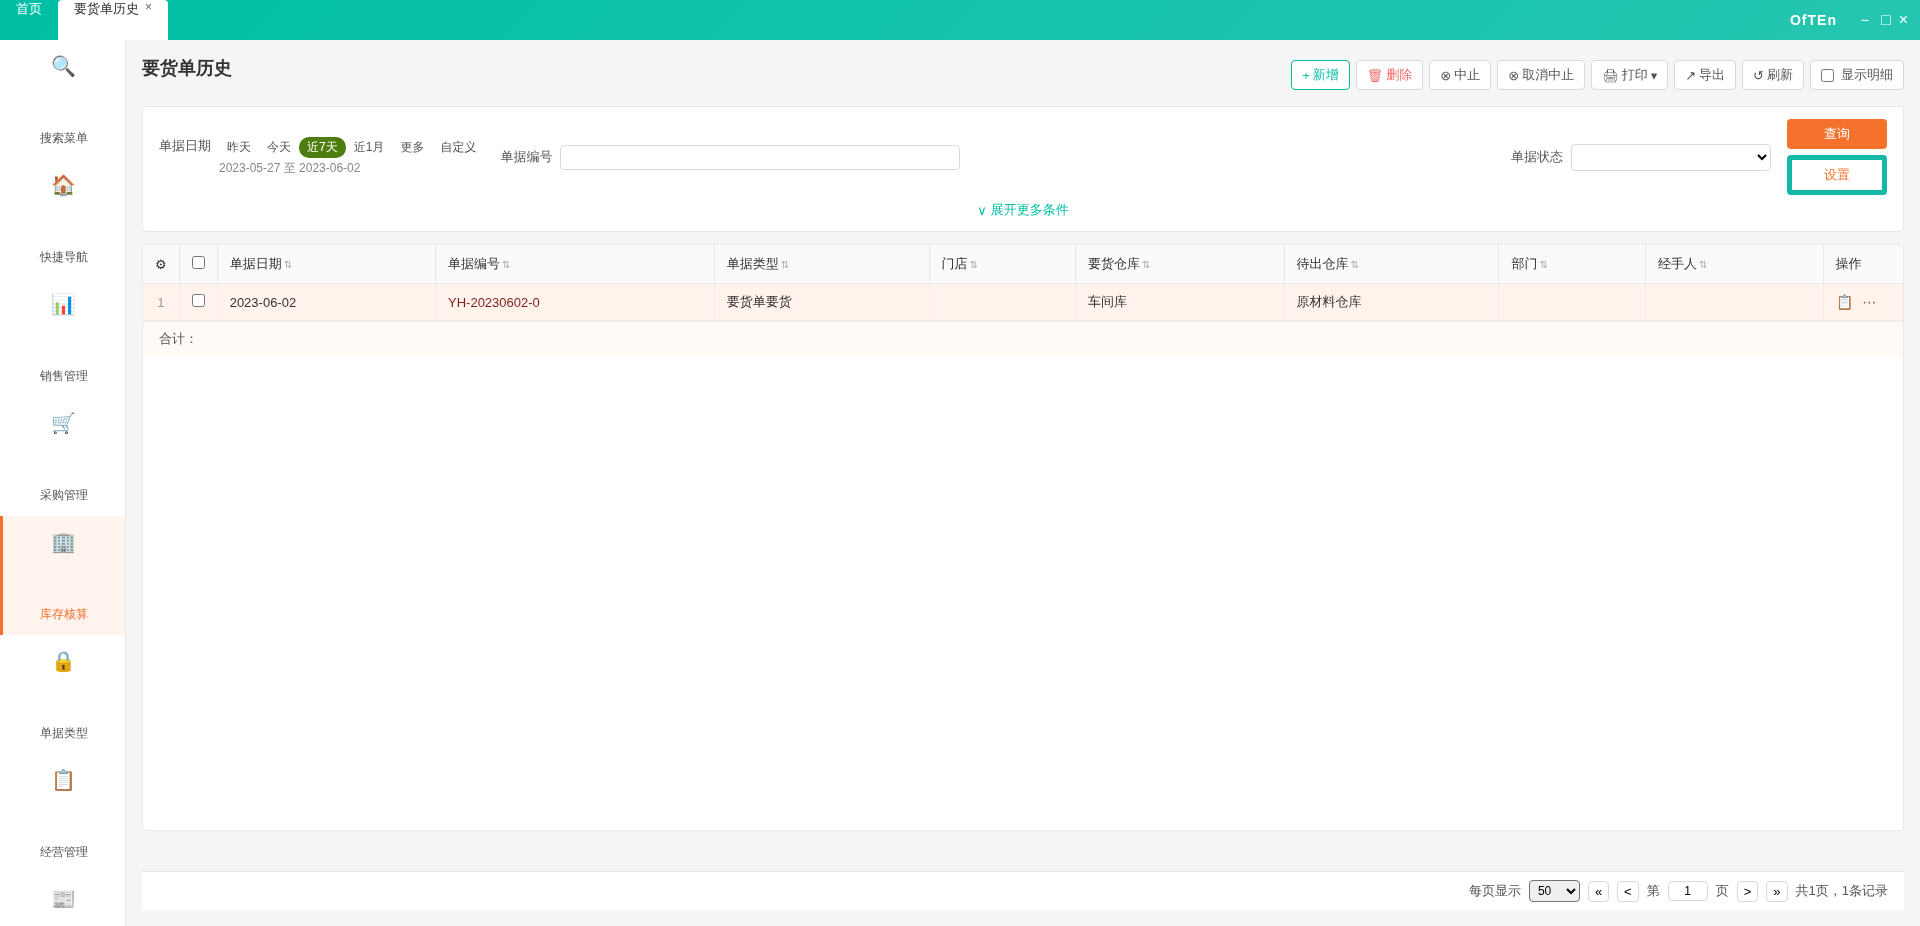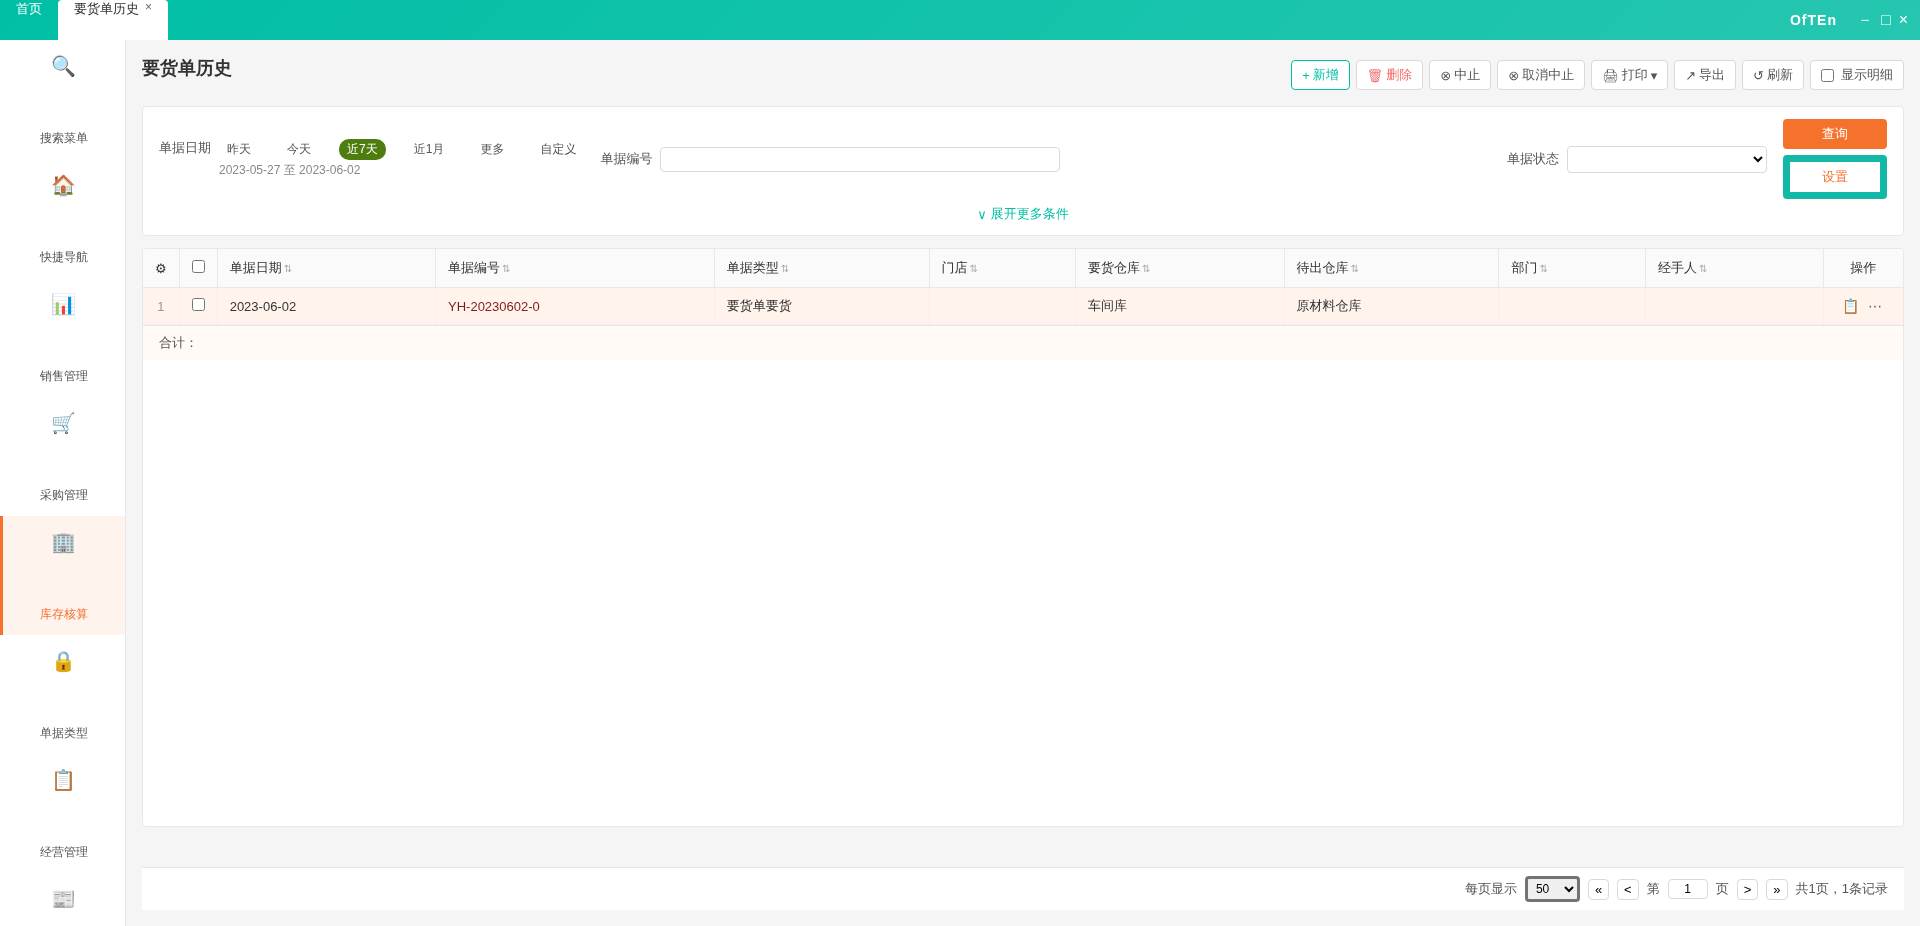--- a/index.html
+++ b/index.html
@@ -135,21 +135,21 @@
       gap: 16px;
       flex-wrap: wrap;
     }
     .filter-label {
       color: #555;
       font-size: 13px;
       white-space: nowrap;
     }
     .filter-date-buttons {
       display: flex;
-      gap: 20px;
+      gap: 0;
       align-items: center;
     }
     .date-btn {
       padding: 2px 8px;
       border: none;
       background: transparent;
       color: #555;
       cursor: pointer;
       font-size: 12px;
       border-radius: 10px;
@@ -242,21 +242,21 @@
       color: white;
       border: none;
       border-radius: 4px;
       padding: 6px 20px;
       font-size: 13px;
       cursor: pointer;
     }
     .settings-btn {
       background: white;
       color: #f5722d;
-      border: 7px solid #14b8a6;
+      border: 5px solid #14b8a6;
       border-radius: 4px;
       padding: 6px 32px;
       font-size: 13px;
       cursor: pointer;
     }
 
     
     .table-container {
       flex: 1;
       background: white;
@@ -291,21 +291,21 @@
       padding: 8px 12px;
       font-size: 13px;
       color: #333;
       border-right: 1px solid #f0f0f0;
     }
     tbody td:last-child { border-right: none; }
     .link-text { color: #7f1d1d; cursor: pointer; }
     .sort-icon { color: #aaa; font-size: 10px; margin-left: 2px; }
     .settings-col { width: 36px; text-align: center; }
     .checkbox-col { width: 36px; text-align: center; }
-    .ops-col { width: 80px; text-align: center; }
+    .ops-col { width: 80px; text-align: left; }
     .row-num { color: #999; }
 
     
     .table-footer {
       background: #fffaf5;
       border-top: 1px solid #e8e8e8;
       padding: 8px 16px;
       font-size: 13px;
       color: #555;
       display: flex;
@@ -317,21 +317,21 @@
       padding: 8px 16px;
       display: flex;
       align-items: center;
       justify-content: flex-end;
       gap: 8px;
       font-size: 13px;
       color: #555;
       margin-top: 40px;
     }
     .page-size-select {
-      border: 3px solid #737373;
+      border: 1px solid #737373;
       border-radius: 4px;
       padding: 2px 4px;
       font-size: 12px;
     }
     .page-nav-btn {
       border: 1px solid #d9d9d9;
       background: white;
       border-radius: 4px;
       padding: 2px 6px;
       cursor: pointer;

